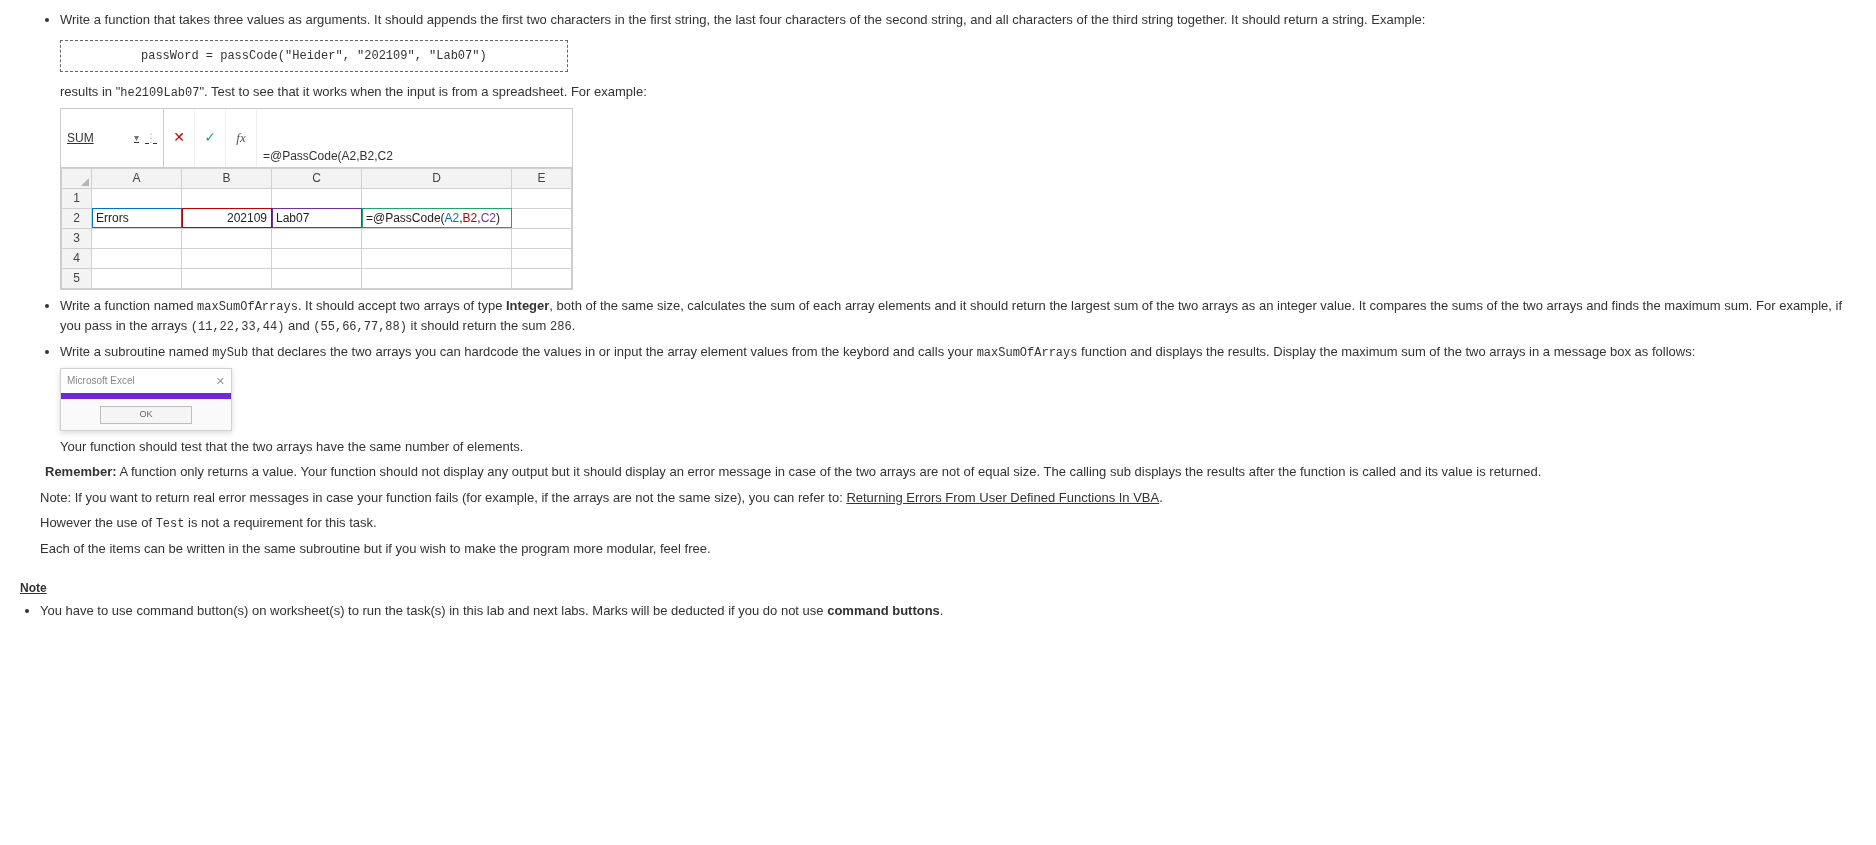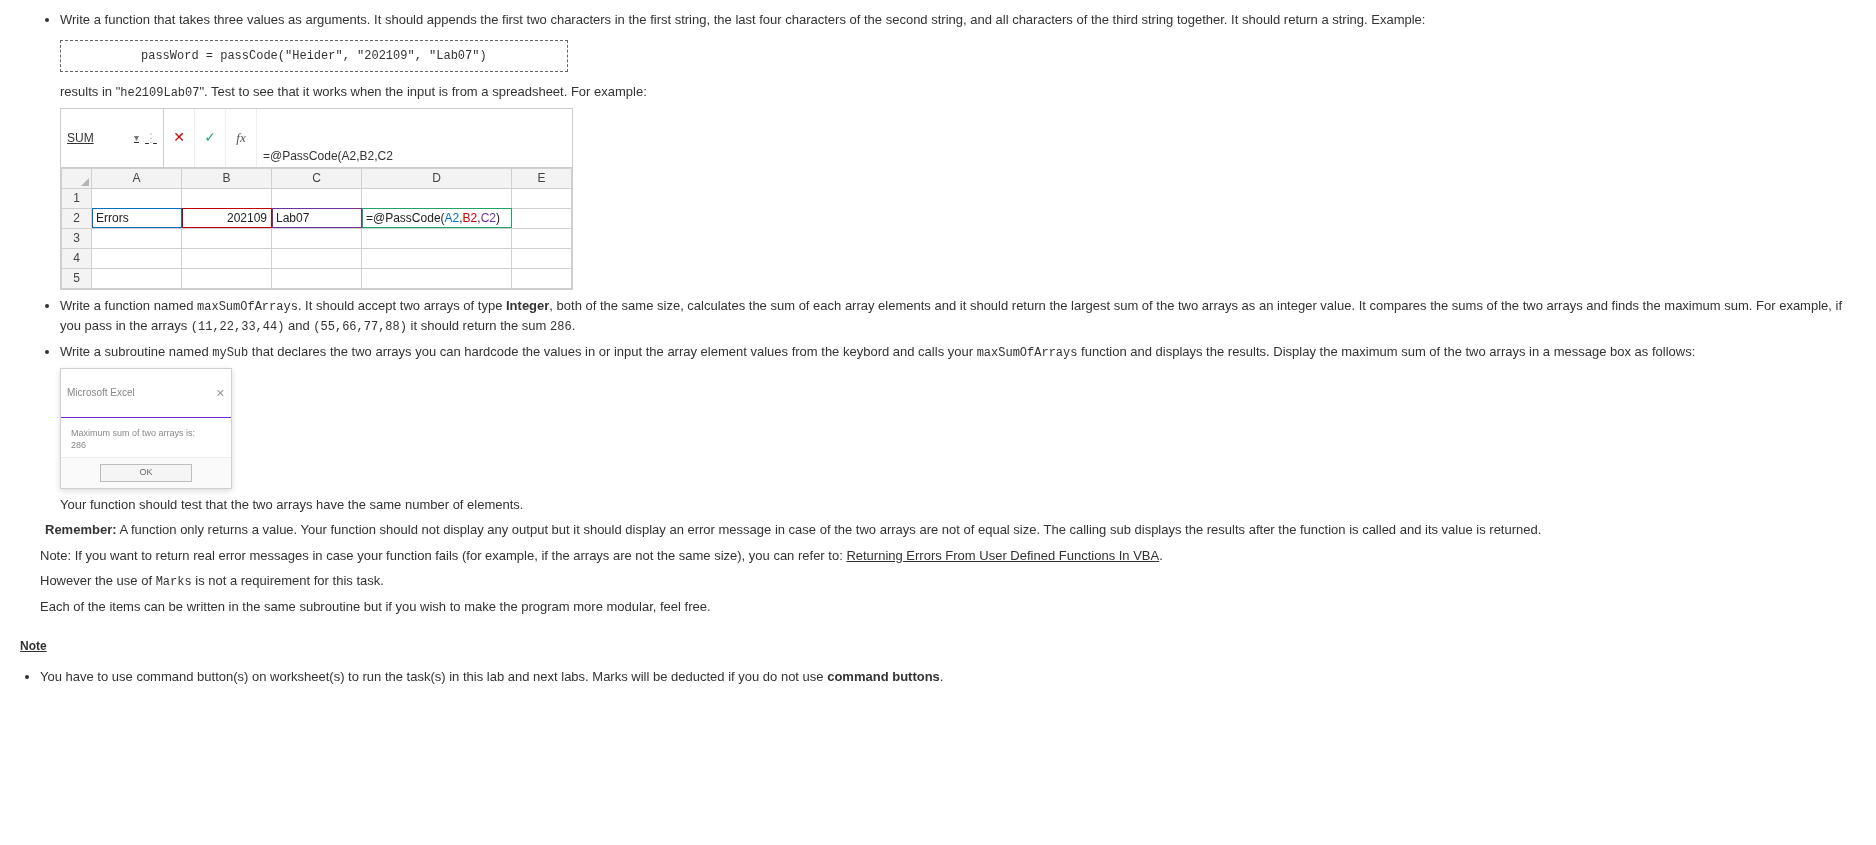--- a/index.html
+++ b/index.html
@@ -48,21 +48,21 @@
   .active-cell-border td.d2 { outline:1.5px solid #21a366; outline-offset:-1px; }
   .ref-a2 { color:#0070c0; }
   .ref-b2 { color:#c00000; }
   .ref-c2 { color:#7030a0; }
   .cell-a2 { outline:1px solid #0070c0; outline-offset:-1px; }
   .cell-b2 { outline:1px solid #c00000; outline-offset:-1px; }
   .cell-c2 { outline:1px solid #7030a0; outline-offset:-1px; }
 
   
   .msgbox { display:inline-block; border:1px solid #d0d0d0; background:#fff; width:170px; box-shadow:0 2px 6px rgba(0,0,0,0.15); font-size:10px; color:#888; }
-  .msgbox .mb-title { display:flex; align-items:center; padding:16px 6px; border-bottom:1px solid #6d28d9; }
+  .msgbox .mb-title { display:flex; align-items:center; padding:4px 6px; border-bottom:6px solid #6d28d9; }
   .msgbox .mb-title .x { margin-left:auto; color:#999; font-size:11px; }
   .msgbox .mb-body { padding:10px 10px 6px 10px; color:#888; font-size:9px; line-height:1.3; }
   .msgbox .mb-foot { padding:6px; text-align:center; border-top:1px solid #eee; background:#fafafa; }
   .msgbox .mb-btn { display:inline-block; border:1px solid #bdbdbd; background:#f5f5f5; padding:1px 38px; font-size:9px; color:#666; }
 
   a.doclink { color:#333; text-decoration: underline; }
   b { font-weight: bold; }
   .section-head { font-weight:bold; text-decoration: underline; font-size:12px; margin-top:20px; }
 </style>
 </head>
@@ -154,47 +154,43 @@
 
   <li>
     <span>Write a subroutine named </span><span class="mono">mySub</span><span> that declares the two arrays you can hardcode the values in or input the array element values from the keybord and calls your </span><span class="mono">maxSumOfArrays</span><span> function and displays the results. Display the maximum sum of the two arrays in a message box as follows:</span>
 
     <div class="para">
       <div class="msgbox">
         <div class="mb-title">
           <span>Microsoft Excel</span>
           <span class="x">✕</span>
         </div>
-        <div class="mb-body">
-          <div>Maximum sum of two arrays is:</div>
-          <div>286</div>
-        </div>
         <div class="mb-foot">
           <span class="mb-btn">OK</span>
         </div>
       </div>
     </div>
 
     <div class="para">Your function should test that the two arrays have the same number of elements.</div>
   </li>
 </ul>
 
 <div class="para" style="margin-left:25px">
   <b>Remember:</b><span> A function only returns a value. Your function should not display any output but it should display an error message in case of the two arrays are not of equal size. The calling sub displays the results after the function is called and its value is returned.</span>
 </div>
 
 <div class="para" style="margin-left:20px">
   <span>Note: If you want to return real error messages in case your function fails (for example, if the arrays are not the same size), you can refer to: </span><a href="#" class="doclink">Returning Errors From User Defined Functions In VBA</a><span>.</span>
 </div>
 
 <div class="para" style="margin-left:20px">
-  <span>However the use of </span><span class="mono">Marks</span><span> is not a requirement for this task.</span>
+  <span>However the use of </span><span class="mono">Test</span><span> is not a requirement for this task.</span>
 </div>
 
 <div class="para" style="margin-left:20px">Each of the items can be written in the same subroutine but if you wish to make the program more modular, feel free.</div>
 
 <div class="section-head">Note</div>
 
-<ul class="main-list" style="padding-left:20px; margin-top:12px;">
+<ul class="main-list" style="padding-left:20px; margin-top:4px;">
   <li>
     <span>You have to use command button(s) on worksheet(s) to run the task(s) in this lab and next labs. Marks will be deducted if you do not use </span><b>command buttons</b><span>.</span>
   </li>
 </ul>
 
 </body></html>

